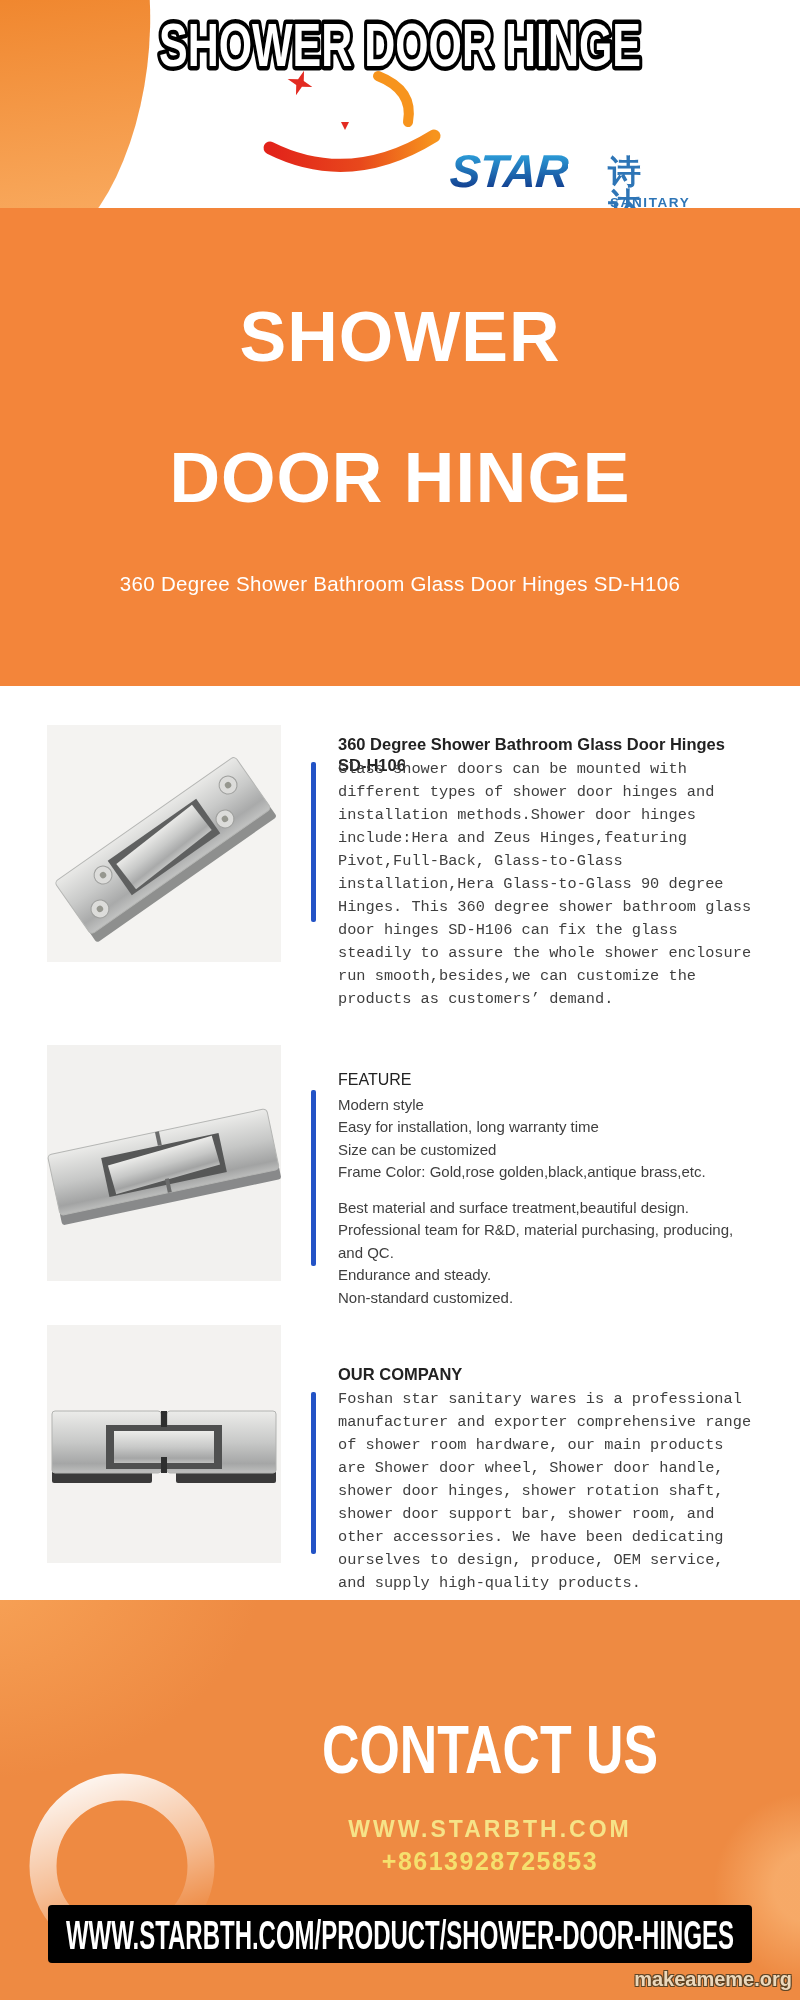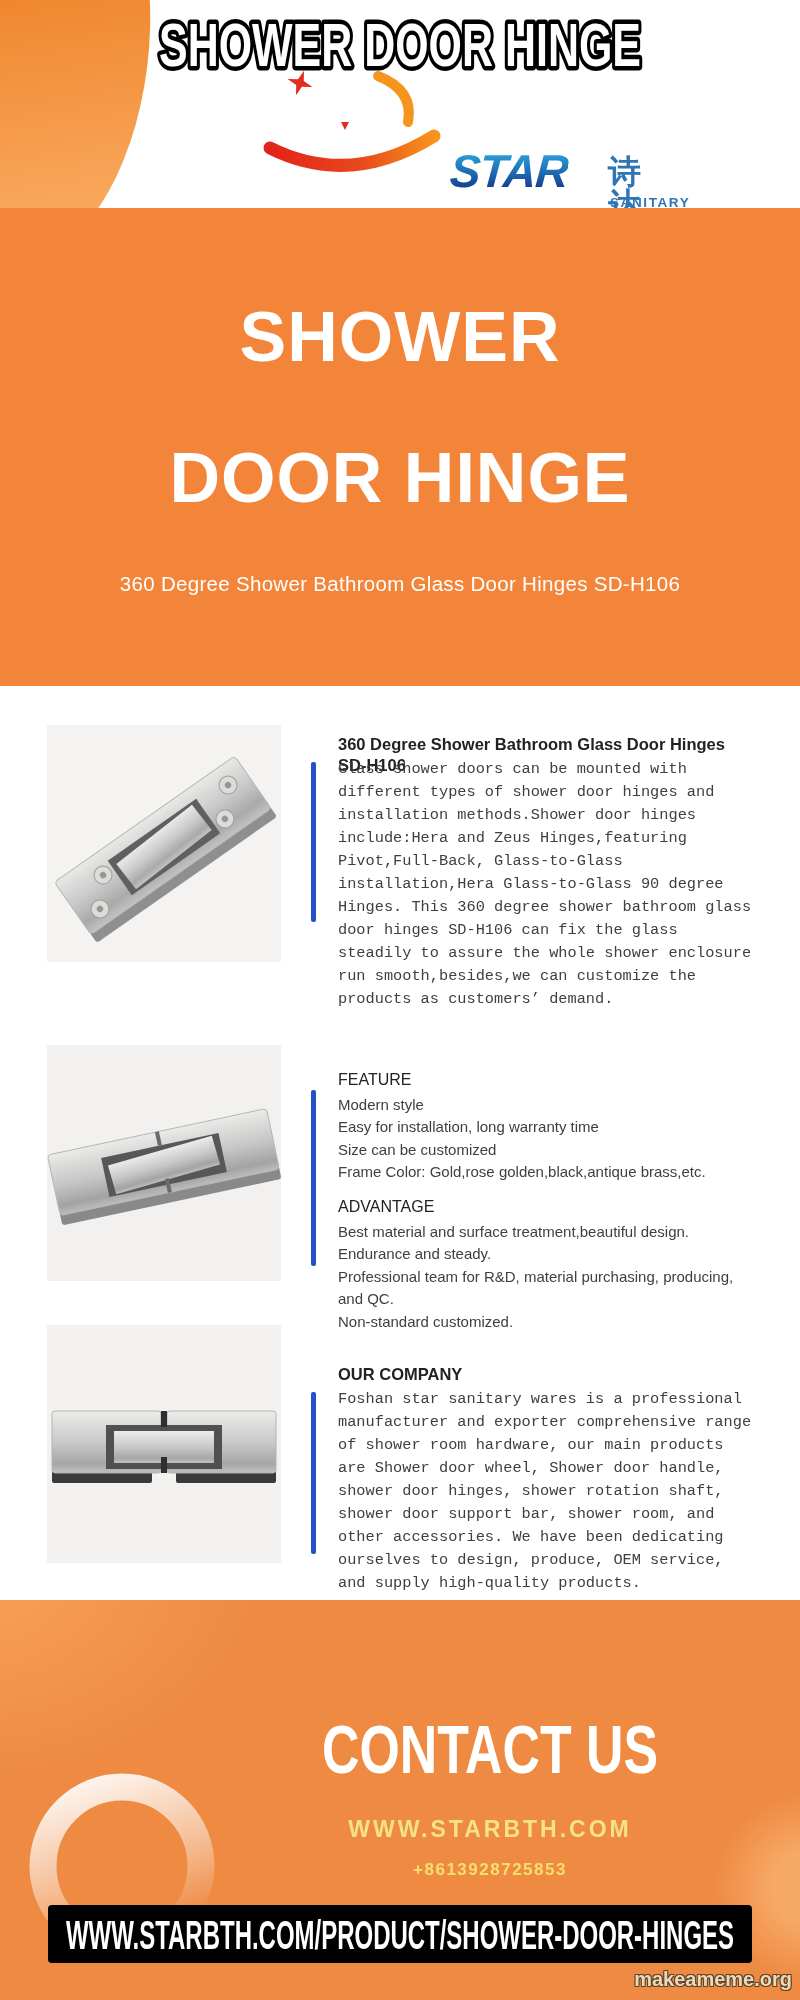--- a/index.html
+++ b/index.html
@@ -77,22 +77,22 @@
     top:1600px;height:504px;
     background:
       radial-gradient(circle at 101% 57%, rgba(255,200,140,.5) 0 4%, rgba(255,200,140,0) 11%),
       radial-gradient(ellipse 420px 300px at -4% -6%, #f8a458 0%, rgba(248,164,88,0) 70%),
       #ee8a42;
   }
   .ring-svg{position:absolute;left:18px;top:150px;width:212px;height:236px;}
   .contact-svg{position:absolute;left:170px;top:106px;width:640px;height:84px;}
   .footer-website{position:absolute;left:180px;top:216px;width:620px;text-align:center;
     color:#f6e388;font-size:23px;font-weight:600;letter-spacing:3px;}
-  .footer-phone{position:absolute;left:180px;top:260px;width:620px;text-align:center;
-    color:#f5e06e;font-size:17px;font-weight:600;letter-spacing:1.5px;}
+  .footer-phone{position:absolute;left:180px;top:247px;width:620px;text-align:center;
+    color:#f5e06e;font-size:25px;font-weight:600;letter-spacing:1.5px;}
   .url-bar{position:absolute;left:48px;top:305px;width:704px;height:58px;background:#000;border-radius:4px;}
   .url-bar svg{position:absolute;left:0;top:0;}
   .watermark{position:absolute;right:8px;top:368px;font-size:20px;font-weight:700;
     color:#ecd8bb;text-shadow:1px 1px 0 #5f4526,-1px -1px 0 #5f4526,1px -1px 0 #5f4526,-1px 1px 0 #5f4526;}
 </style>
 </head>
 <body>
 
 <div class="band top-white">
   <div class="corner-blob"></div>
@@ -181,24 +181,23 @@
       </g>
     </svg>
   </div>
   <div class="txtcol b2" style="position:absolute;">
     <div class="subhead">FEATURE</div>
     <div class="line">Modern style</div>
     <div class="line">Easy for installation, long warranty time</div>
     <div class="line">Size can be customized</div>
     <div class="line">Frame Color: Gold,rose golden,black,antique brass,etc.</div>
     <div class="gap"></div>
-    <div class="subhead">ADVANTAGE</div>
     <div class="line">Best material and surface treatment,beautiful design.</div>
+    <div class="line">Professional team for R&amp;D, material purchasing, producing, and QC.</div>
     <div class="line">Endurance and steady.</div>
-    <div class="line">Professional team for R&amp;D, material purchasing, producing, and QC.</div>
     <div class="line">Non-standard customized.</div>
   </div>
   <div class="accent-bar bar2"></div>
 
   <div class="photo p3">
     <svg width="234" height="238" viewBox="0 0 234 238">
       <defs>
         <linearGradient id="m3" x1="0" y1="0" x2="0" y2="1">
           <stop offset="0" stop-color="#ececea"></stop>
             <stop offset="0.5" stop-color="#c8c9c8"></stop>

